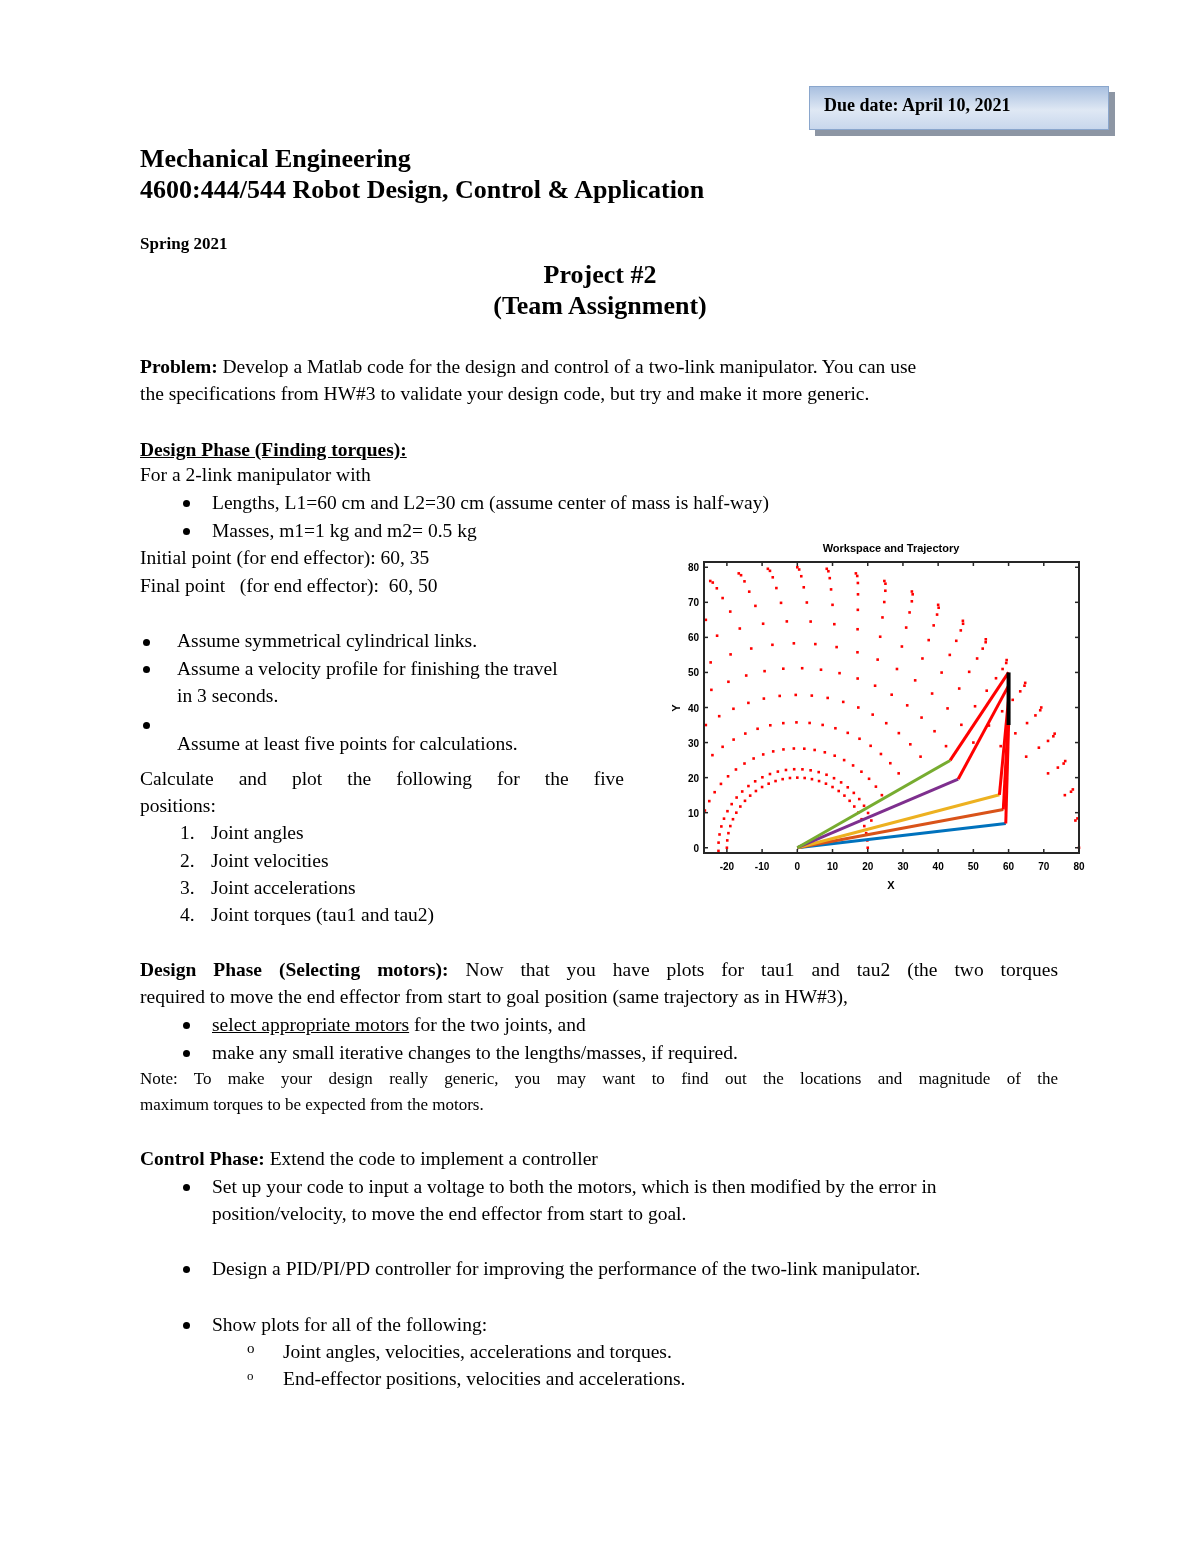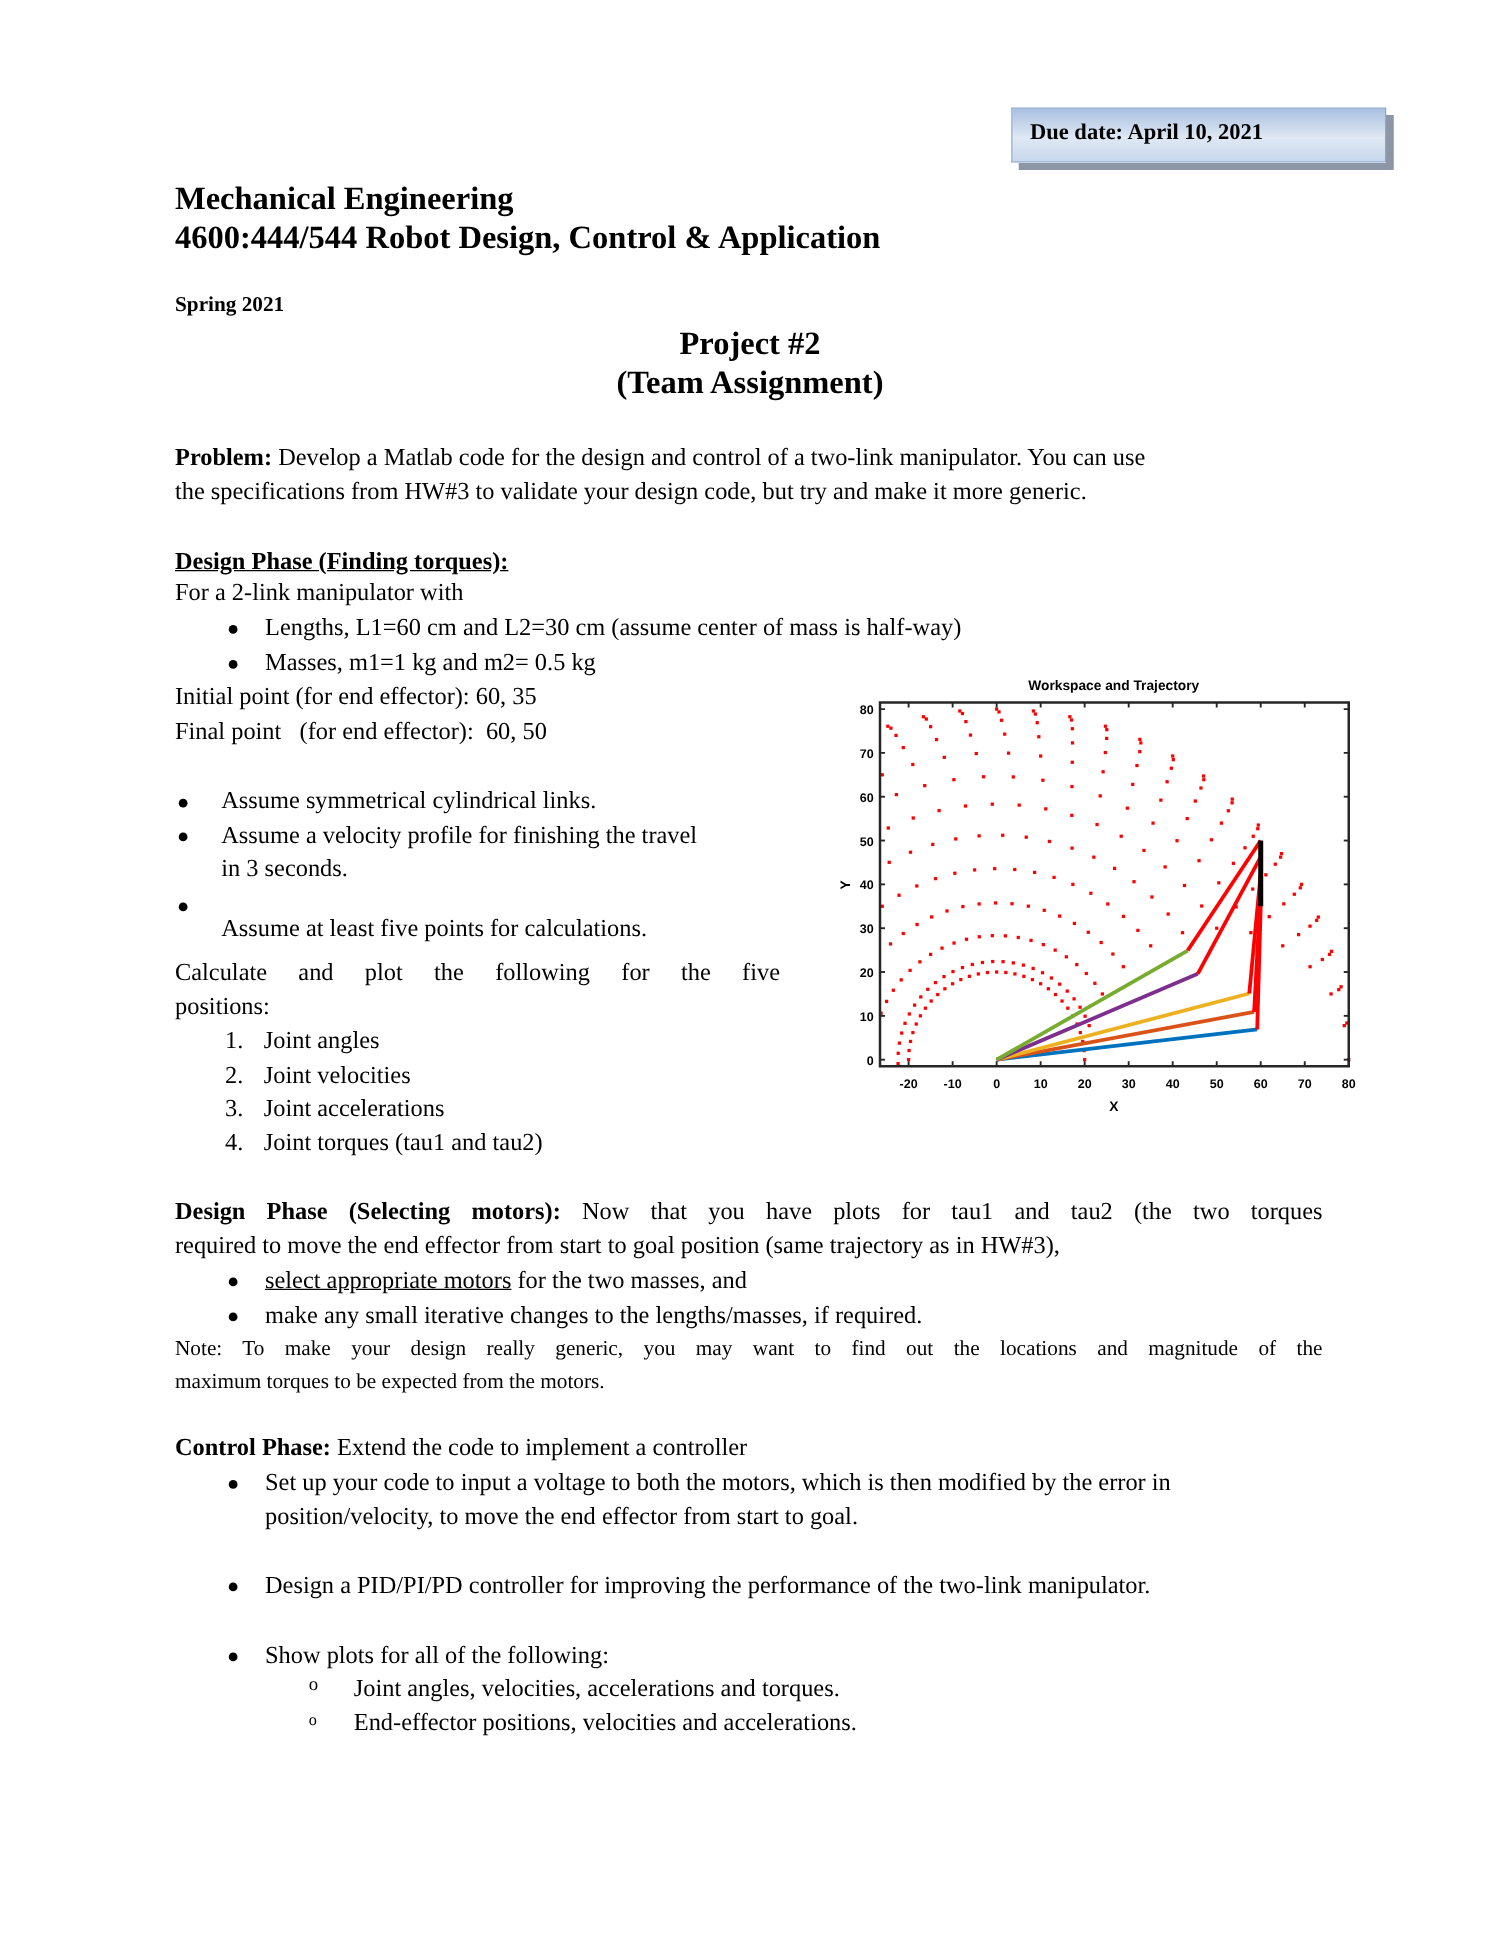--- a/index.html
+++ b/index.html
@@ -398,21 +398,21 @@
   <text id="xlabel" x="891" y="889" text-anchor="middle" font-size="11" font-weight="bold">X</text>
   <text id="ylabel" x="680" y="708" text-anchor="middle" font-size="11" font-weight="bold" transform="rotate(-90 680 708)">Y</text>
 </svg>
 
 <div class="abs p justify" style="left:140px; top:956px; width:918px;">
   <span class="bold">Design Phase (Selecting motors):</span><span> Now that you have plots for tau1 and tau2 (the two torques</span>
 </div>
 <div class="abs p" style="left:140px; top:983px; width:930px;">required to move the end effector from start to goal position (same trajectory as in HW#3),</div>
 <span class="bullet" style="left:183px; top:1022px;"></span>
 <div class="abs p" style="left:212px; top:1011px;">
-  <span class="ul">select appropriate motors</span><span> for the two masses, and</span>
+  <span class="ul">select appropriate motors</span><span> for the two joints, and</span>
 </div>
 <span class="bullet" style="left:183px; top:1050px;"></span>
 <div class="abs p" style="left:212px; top:1039px;">make any small iterative changes to the lengths/masses, if required.</div>
 <div class="abs note justify" style="left:140px; top:1066px; width:918px;">Note: To make your design really generic, you may want to find out the locations and magnitude of the</div>
 <div class="abs note" style="left:140px; top:1092px;">maximum torques to be expected from the motors.</div>
 
 <div class="abs p" style="left:140px; top:1145px;">
   <span class="bold">Control Phase:</span><span> Extend the code to implement a controller</span>
 </div>
 <span class="bullet" style="left:183px; top:1184px;"></span>

